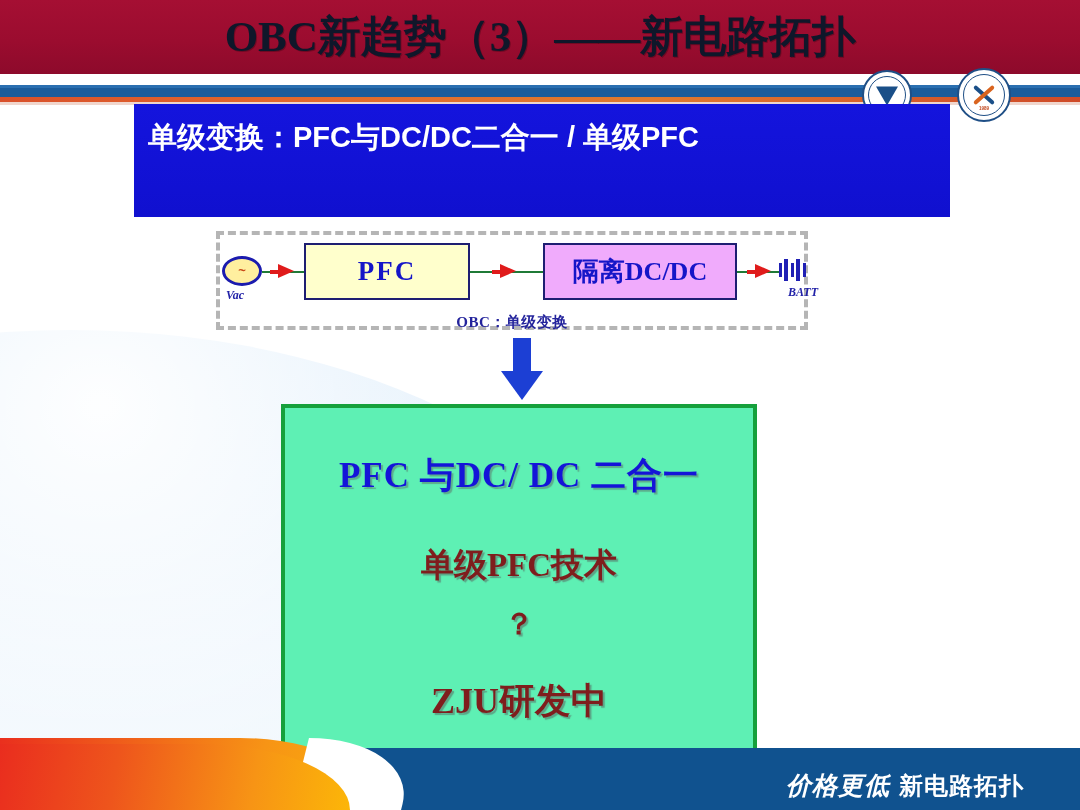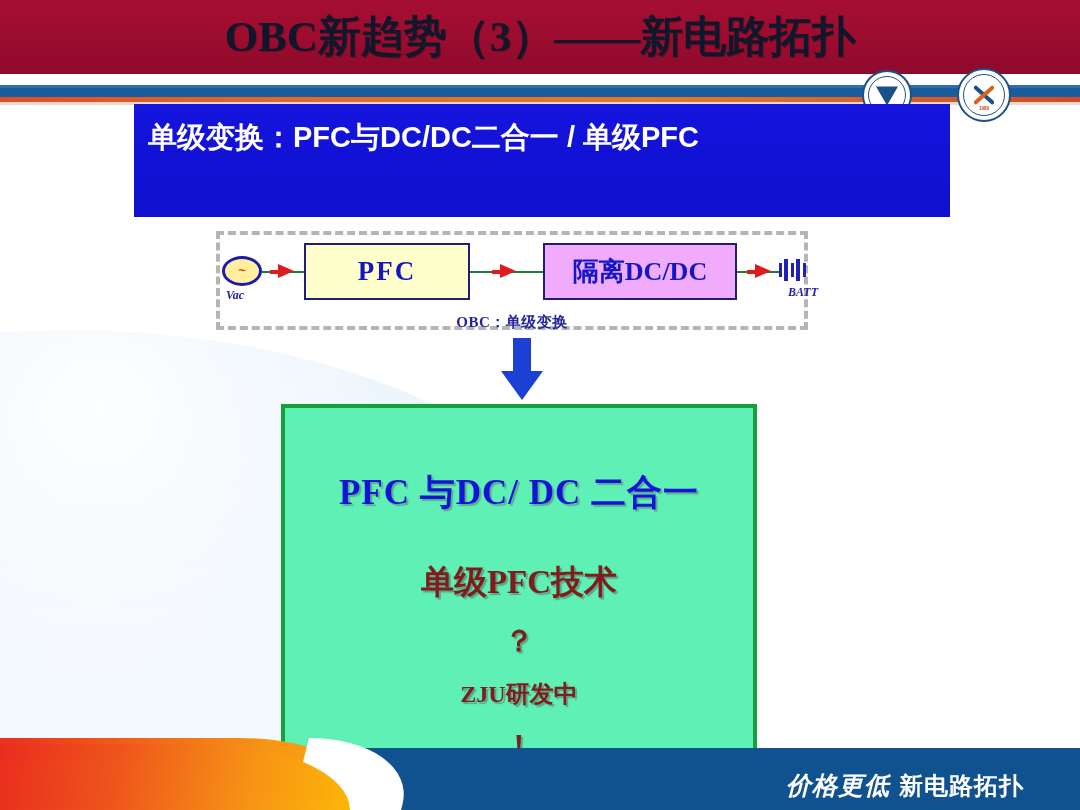--- a/index.html
+++ b/index.html
@@ -206,37 +206,37 @@
     border-top:29px solid #1c3fd4;
   }
 
   
   .green-box{
     position:absolute;left:281px;top:404px;width:476px;height:356px;
     background:#5ef0b4;
     border:4px solid #16a03c;
     box-sizing:border-box;
     display:flex;flex-direction:column;align-items:center;
-    padding-top:61px;
+    padding-top:44px;
   }
   .g-head{
     color:#1414d8;font-weight:700;
     font-family:"Liberation Serif","DejaVu Serif",serif;
     font-size:35px;white-space:nowrap;letter-spacing:1px;
     text-shadow:2px 2px 1px rgba(90,90,90,.45);
   }
   .g-red{
     color:#7f1d1d;font-weight:700;
     font-family:"Liberation Serif","DejaVu Serif",serif;
     white-space:nowrap;
     text-shadow:2px 2px 1px rgba(90,90,90,.5);
   }
   .g-red1{font-size:33px;margin-top:44px;}
   .g-q{font-size:30px;margin-top:16px;}
-  .g-red2{font-size:24px;margin-top:16px;}
+  .g-red2{font-size:36px;margin-top:32px;}
   .g-ex{font-size:30px;margin-top:16px;}
 
   
   .bottom-blue{
     position:absolute;left:0;bottom:0;width:1080px;height:62px;
     background:#10528f;
   }
   .bottom-swoosh{
     position:absolute;left:-40px;bottom:0;width:420px;height:72px;
     background:linear-gradient(105deg,#e8201f 0%,#ef5a1b 35%,#f79415 70%,#fbb209 100%);

